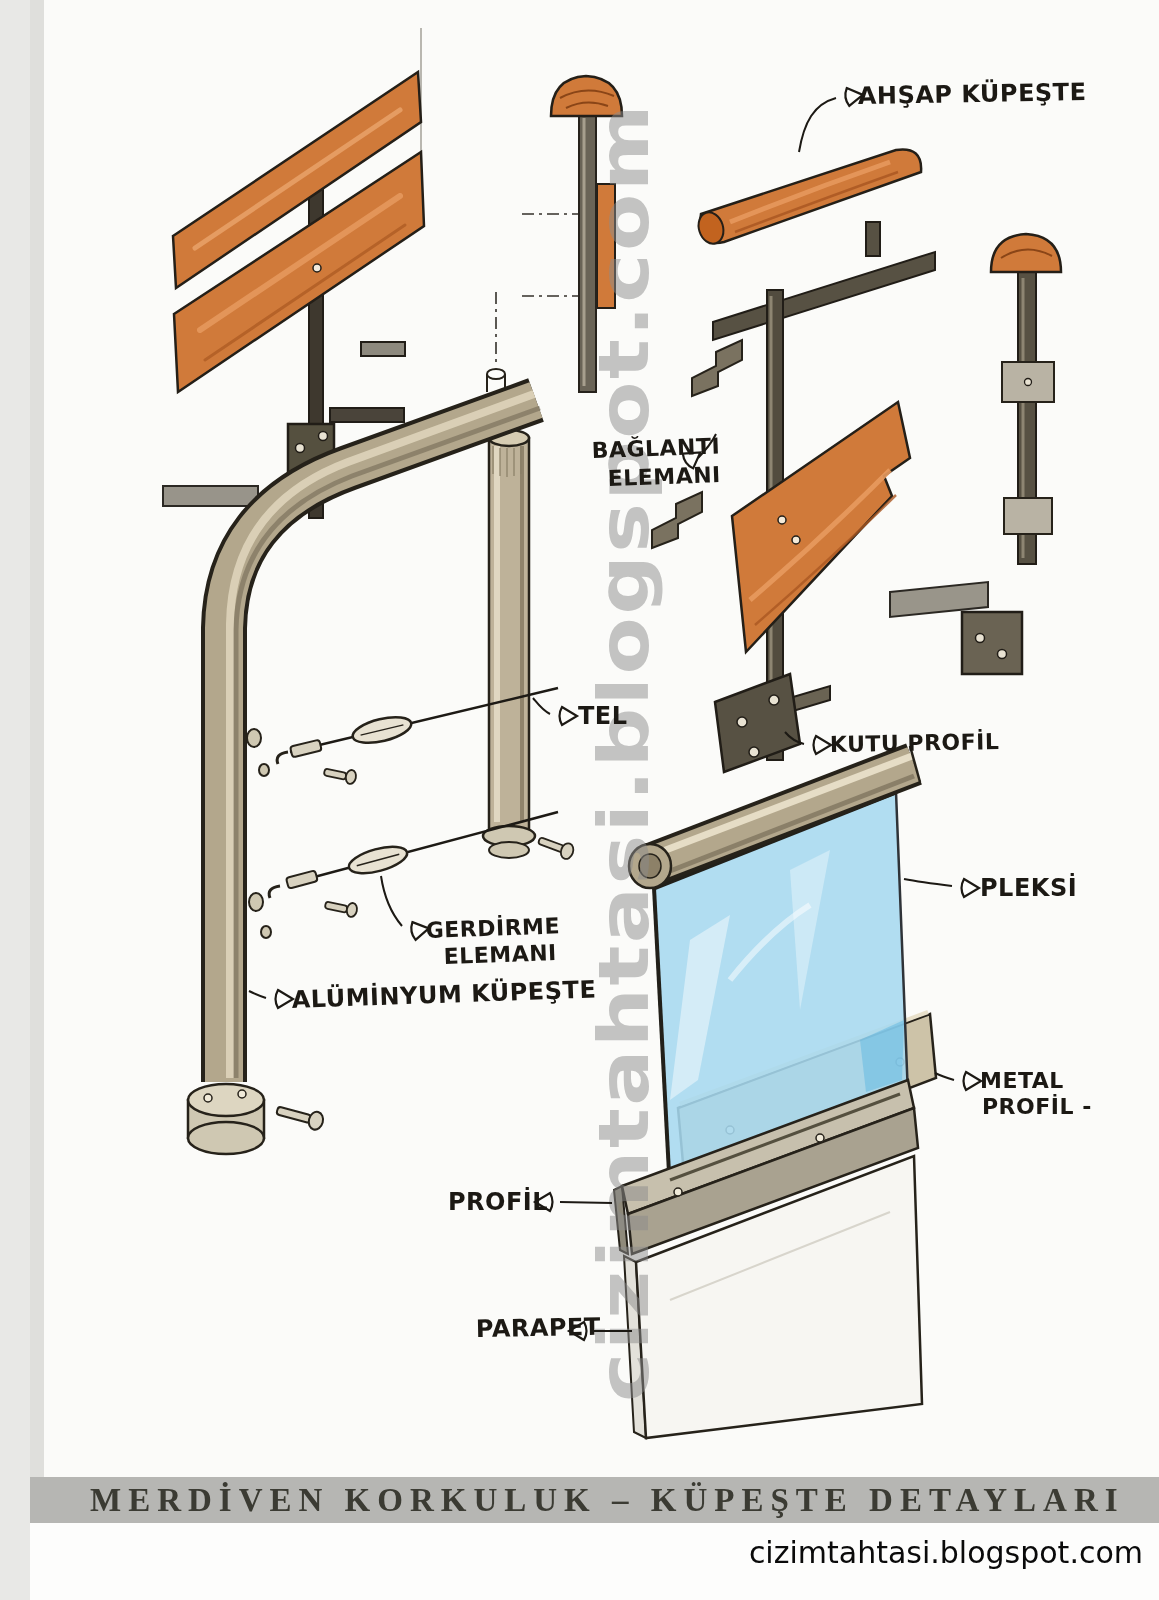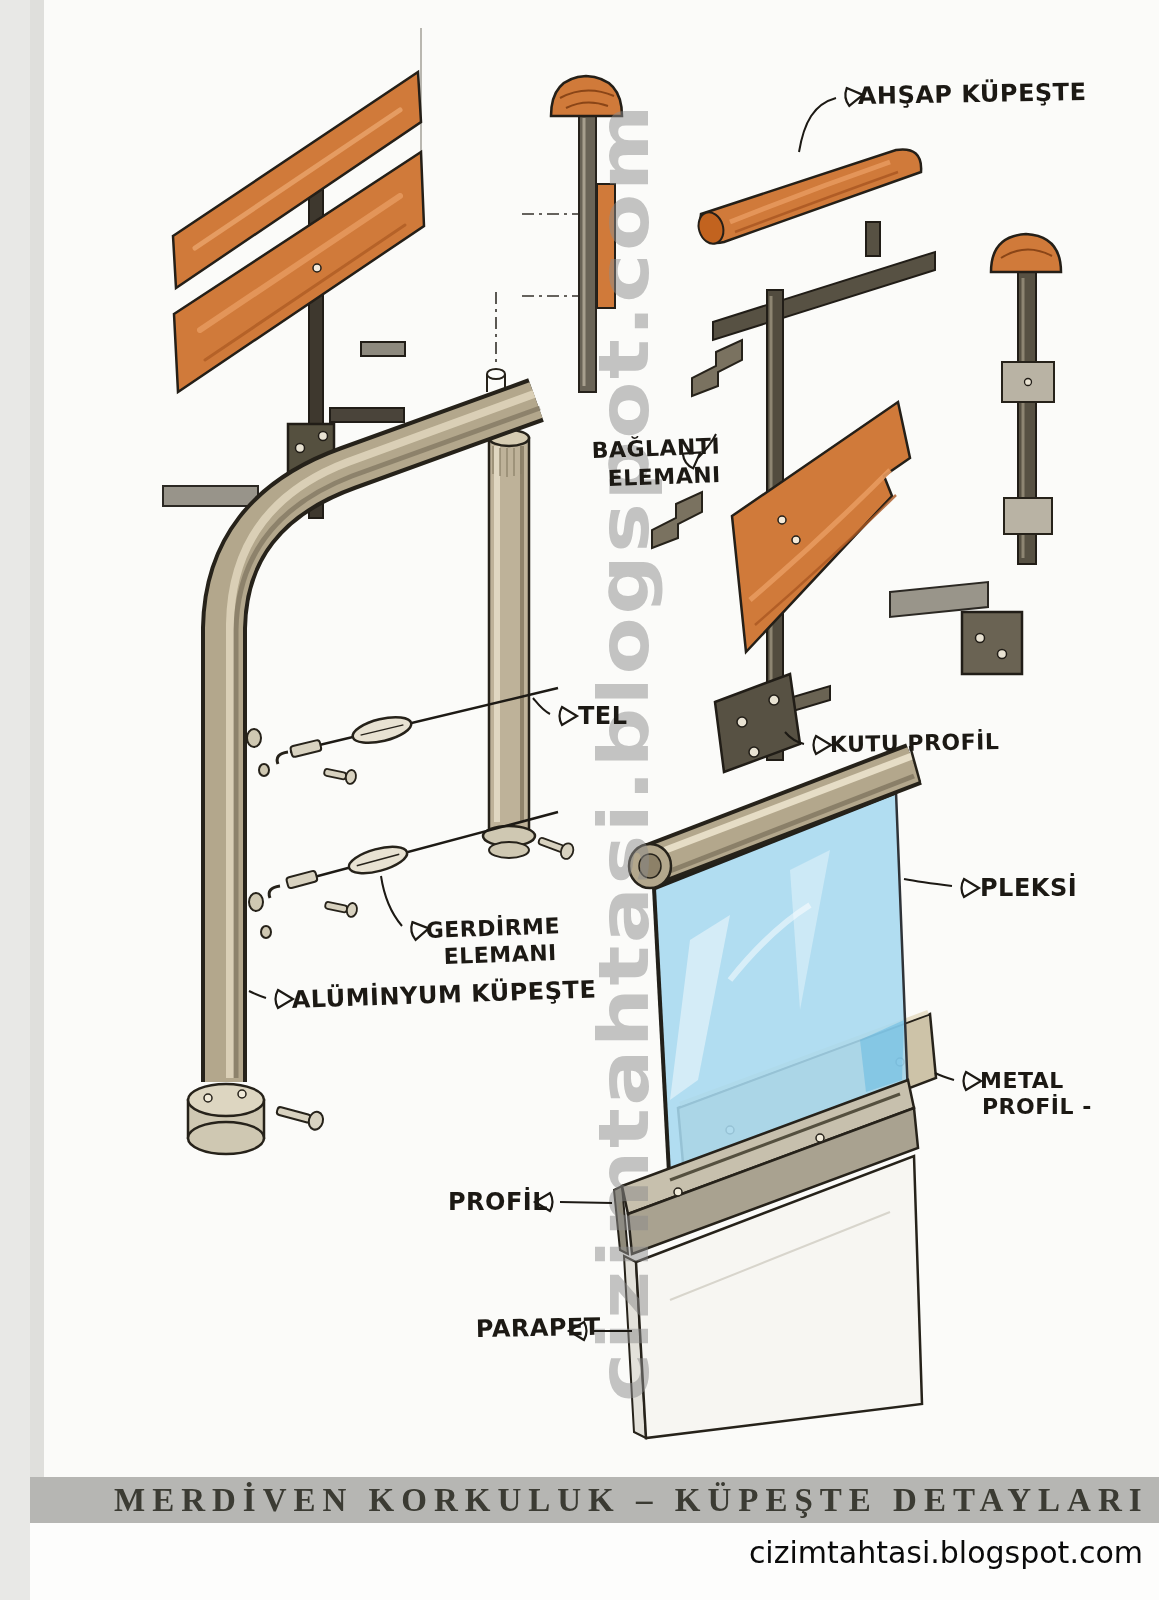--- a/index.html
+++ b/index.html
@@ -6,21 +6,21 @@
   .page{position:relative;width:1159px;height:1600px;background:#fbfbf9;overflow:hidden;
         font-family:"DejaVu Sans",sans-serif;margin-left:30px;}
   .sketch{position:absolute;top:0;left:0;}
   .lbl{font-family:"DejaVu Sans",sans-serif;font-weight:700;fill:#1c1914;letter-spacing:.5px;}
   .lbl24{font-size:24px;} .lbl22{font-size:22px;}
   .watermark{font-family:"DejaVu Sans",sans-serif;font-weight:700;fill:#8c8c8c;opacity:.5;
              letter-spacing:2px;font-size:70px;}
   .titlebar{position:absolute;left:0;top:1477px;width:1159px;height:46px;background:#b6b6b3;
             display:flex;align-items:center;}
   .titlebar span{font-family:"Liberation Serif",serif;font-weight:700;font-size:33px;
-                 letter-spacing:7px;color:#3b3b33;padding-left:84px;white-space:nowrap;}
+                 letter-spacing:7px;color:#3b3b33;padding-left:60px;white-space:nowrap;}
   .footer{position:absolute;left:0;top:1523px;width:1159px;height:77px;background:#fdfdfc;}
   .footer a{position:absolute;right:46px;top:12px;font-size:30px;color:#0a0a0a;
             text-decoration:none;font-family:"DejaVu Sans",sans-serif;}
 </style>
 </head>
 <body>
 
 <div class="page">
 
 <svg class="sketch" width="1159" height="1477" viewBox="0 0 1159 1477">

